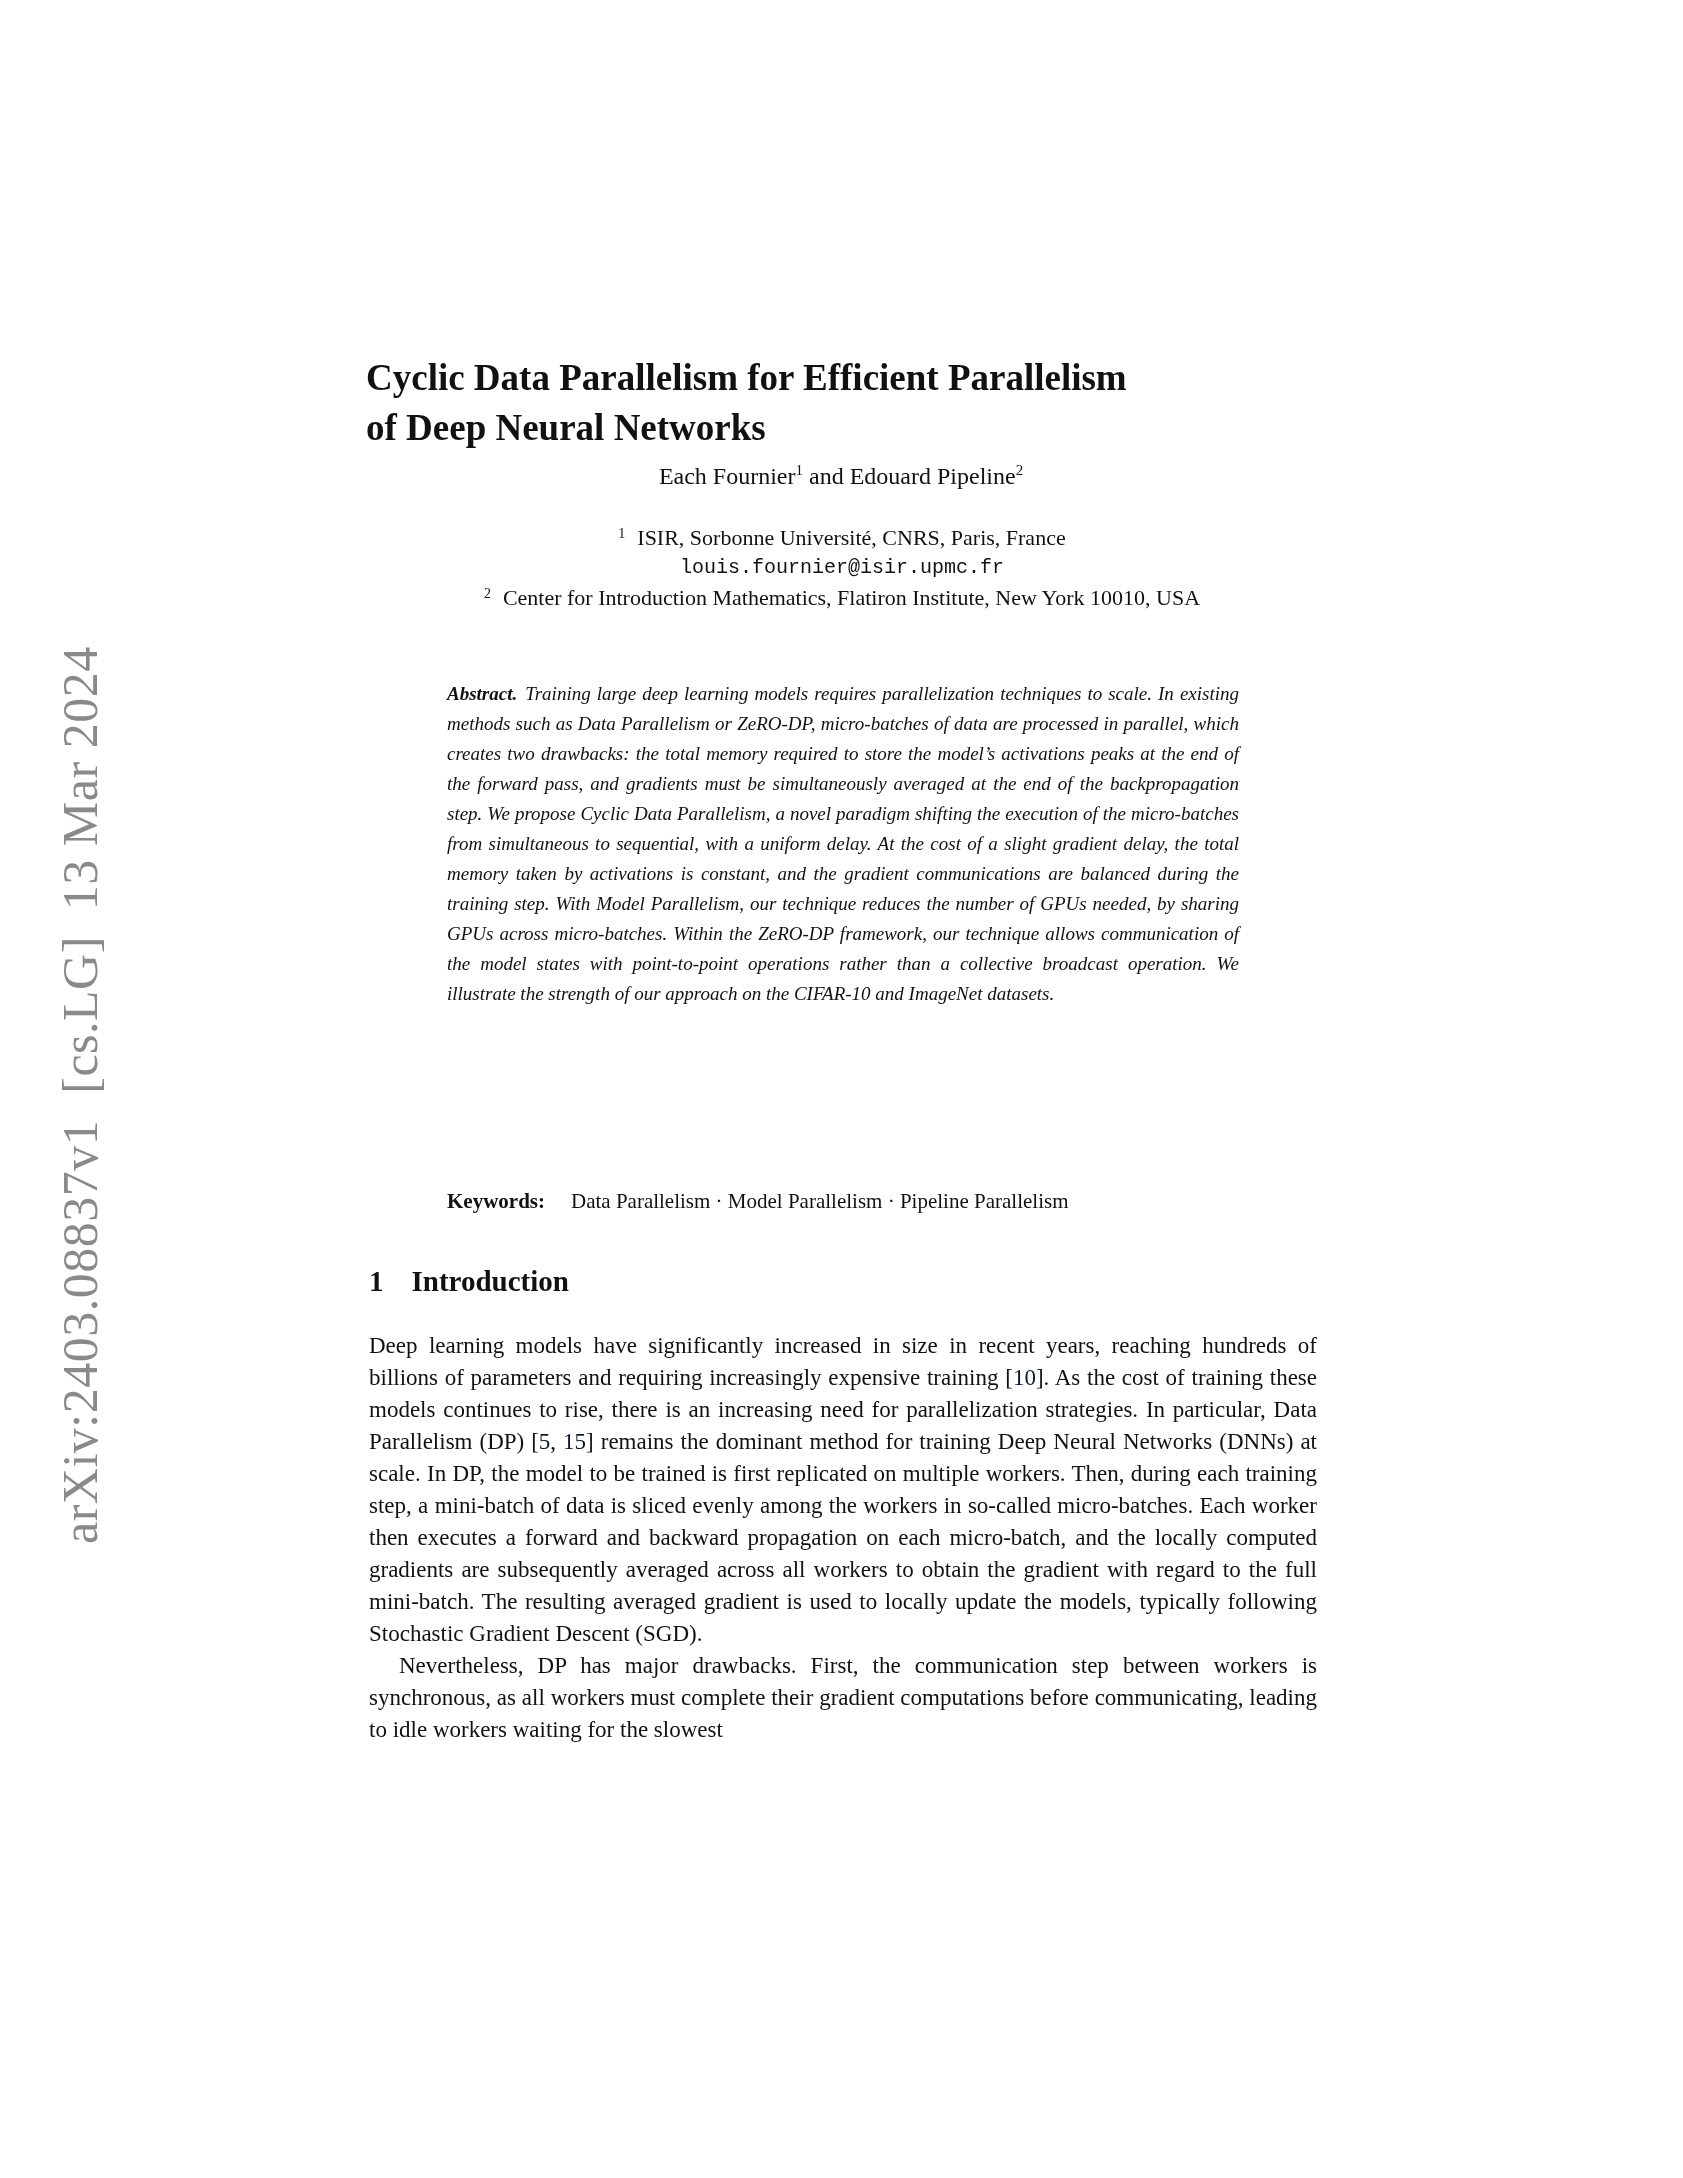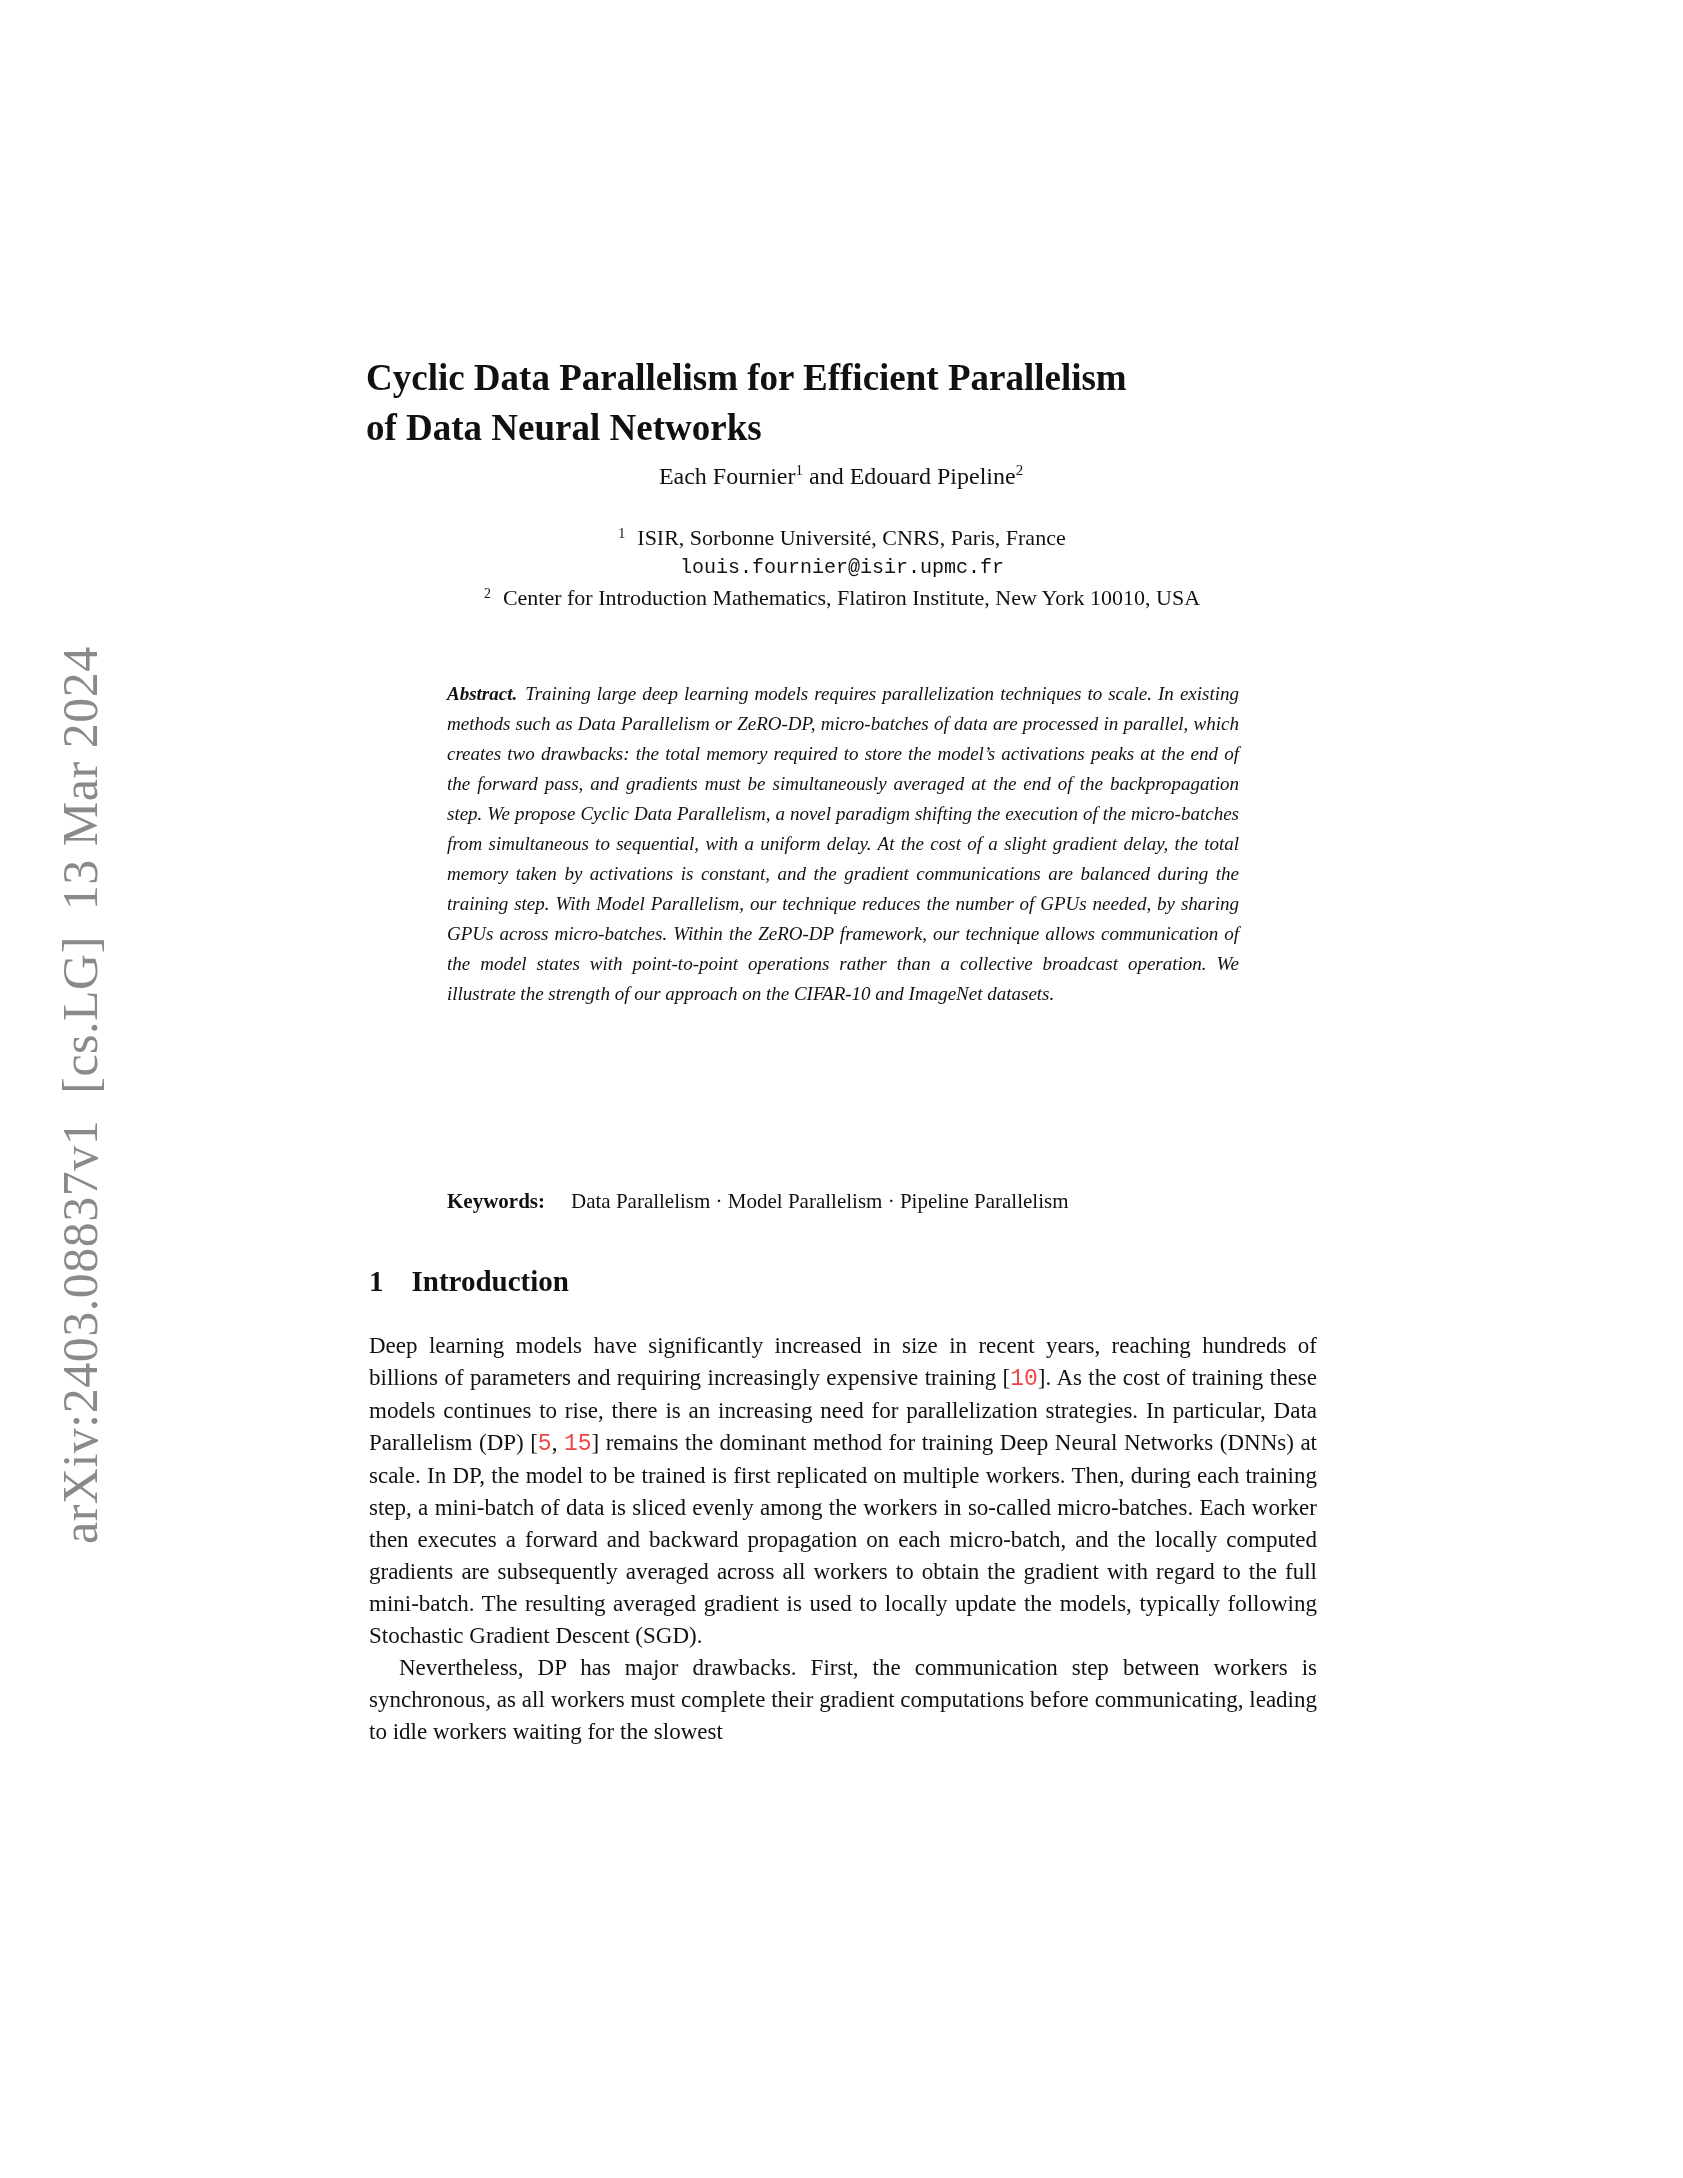--- a/index.html
+++ b/index.html
@@ -48,32 +48,32 @@
     font-weight: bold; font-size: 29px;
   }
   .section-heading .sec-num { margin-right: 28px; }
 
   .body-text {
     position: absolute; left: 369px; width: 948px; top: 1330px;
     font-size: 23px; line-height: 32px; text-align: justify;
   }
   .body-text p { margin: 0; }
   .body-text p.indent { text-indent: 30px; }
-  .cite { color: #ef4444; font-family: Liberation Mono, monospace; }
+  .cite { color: #0f172a; }
 </style>
 </head>
 <body>
 
 <div class="arxiv-stamp">
   <span>arXiv:2403.08837v1</span><span>[cs.LG]</span><span>13 Mar 2024</span>
 </div>
 
 <div class="title">
   <div>Cyclic Data Parallelism for Efficient Parallelism</div>
-  <div>of Data Neural Networks</div>
+  <div>of Deep Neural Networks</div>
 </div>
 
 <div class="authors">
   <span>Each Fournier</span><sup>1</sup><span style="white-space:pre"> and </span><span>Edouard Pipeline</span><sup>2</sup>
 </div>
 
 <div class="affils">
   <div>
     <span class="num">1</span><span>ISIR, Sorbonne Université, CNRS, Paris, France</span>
   </div>

